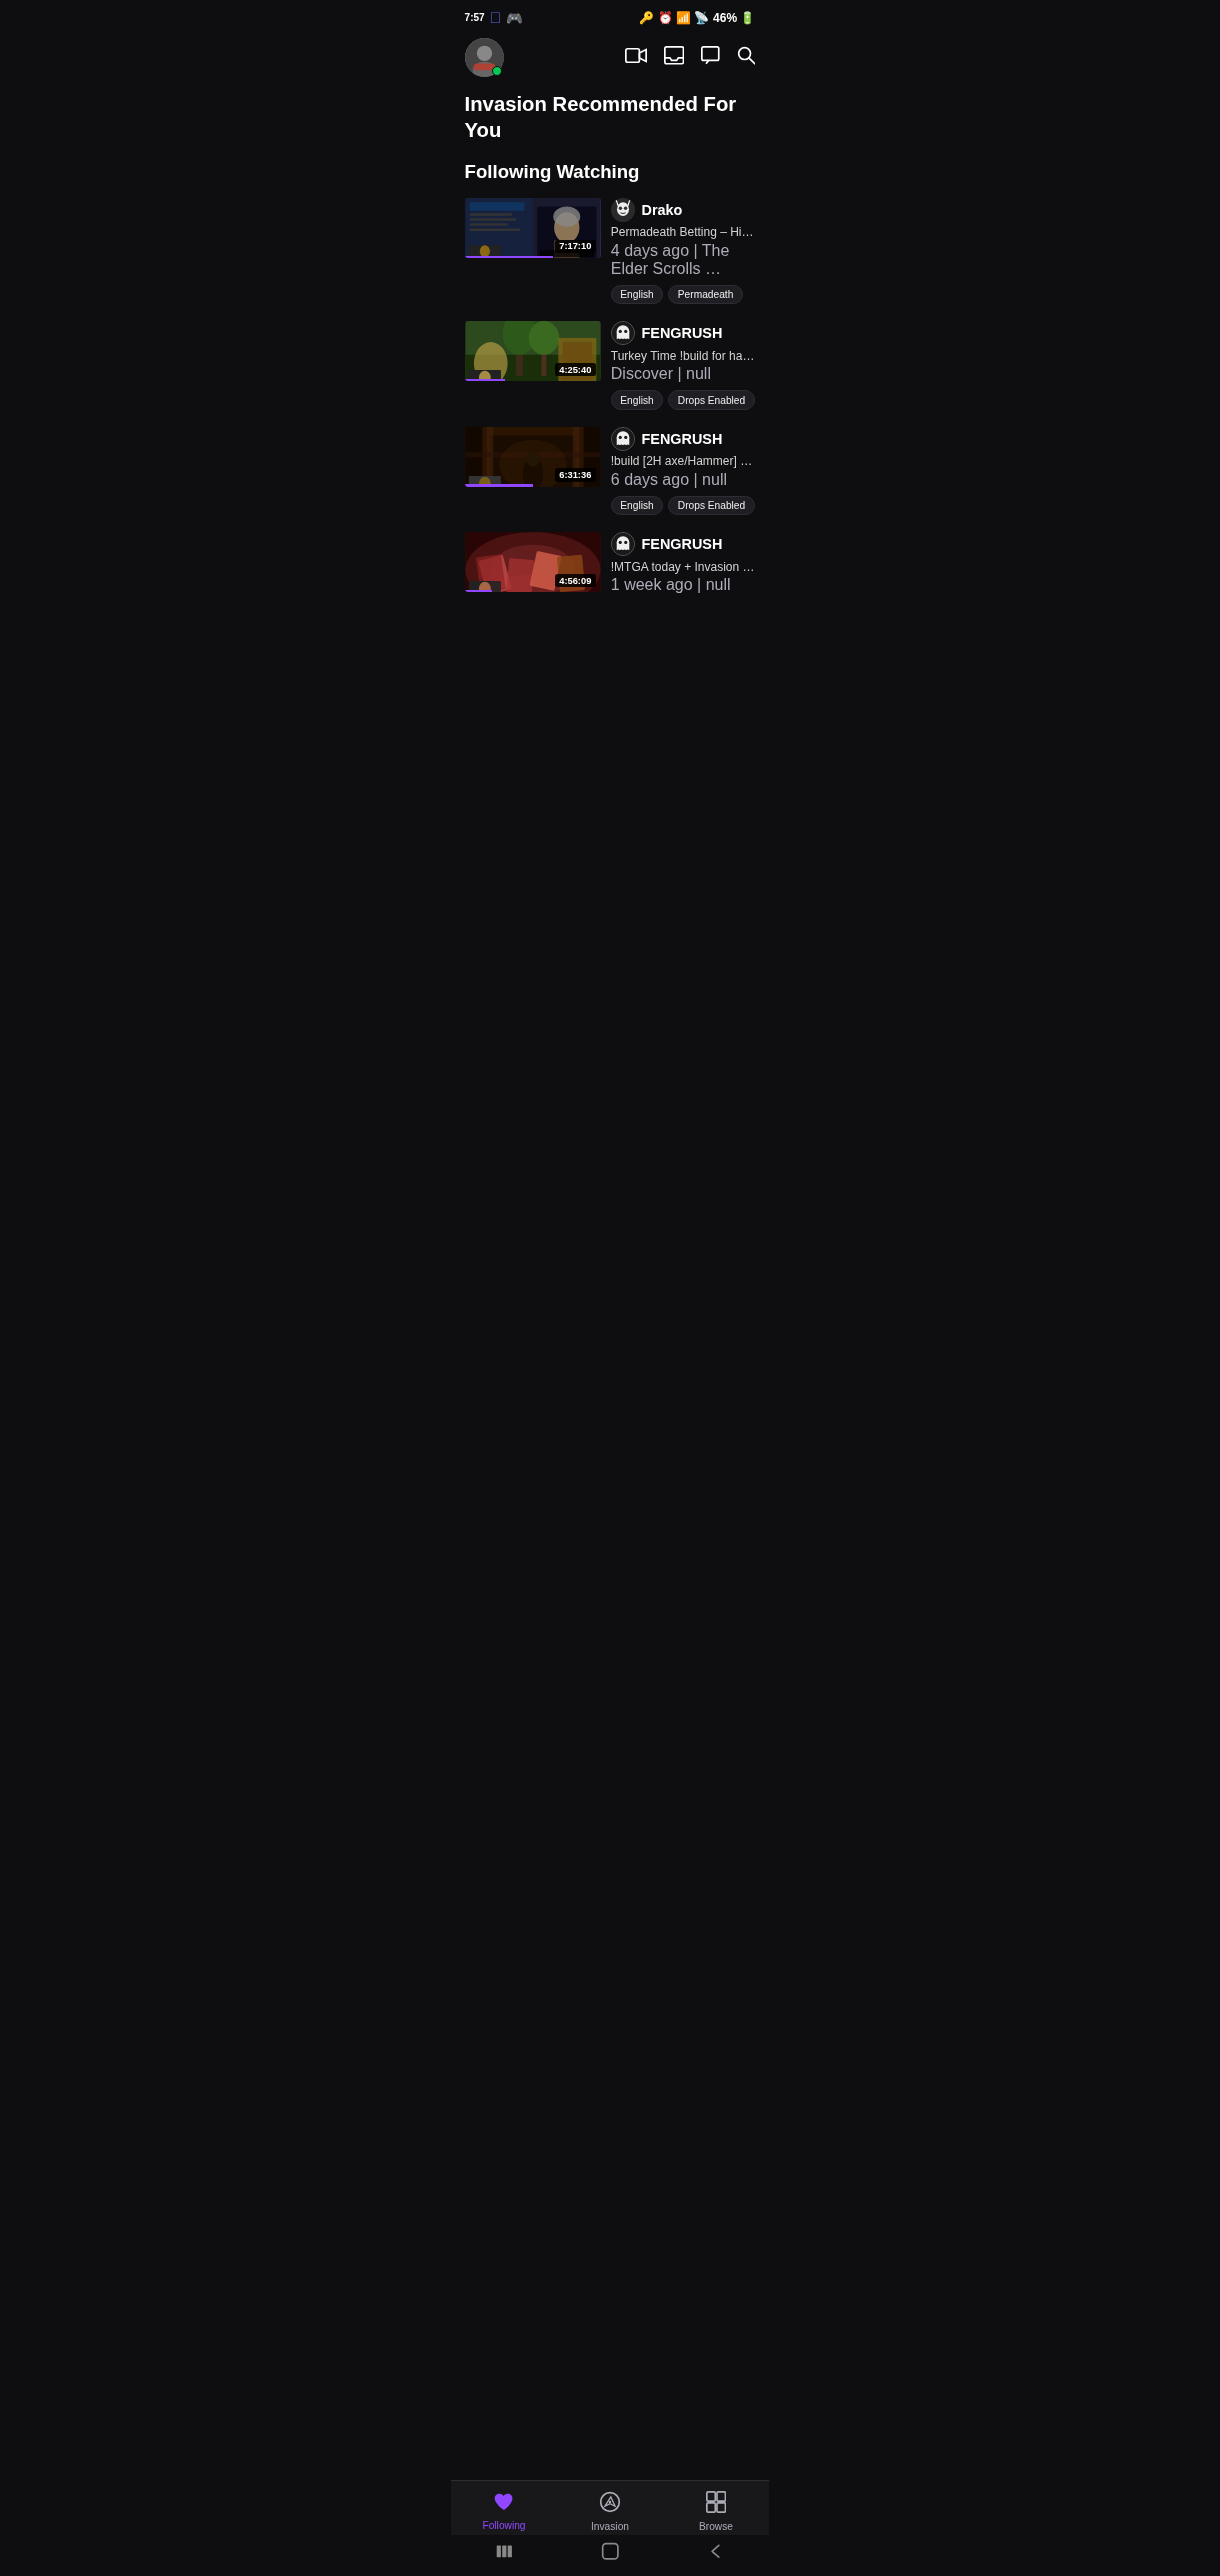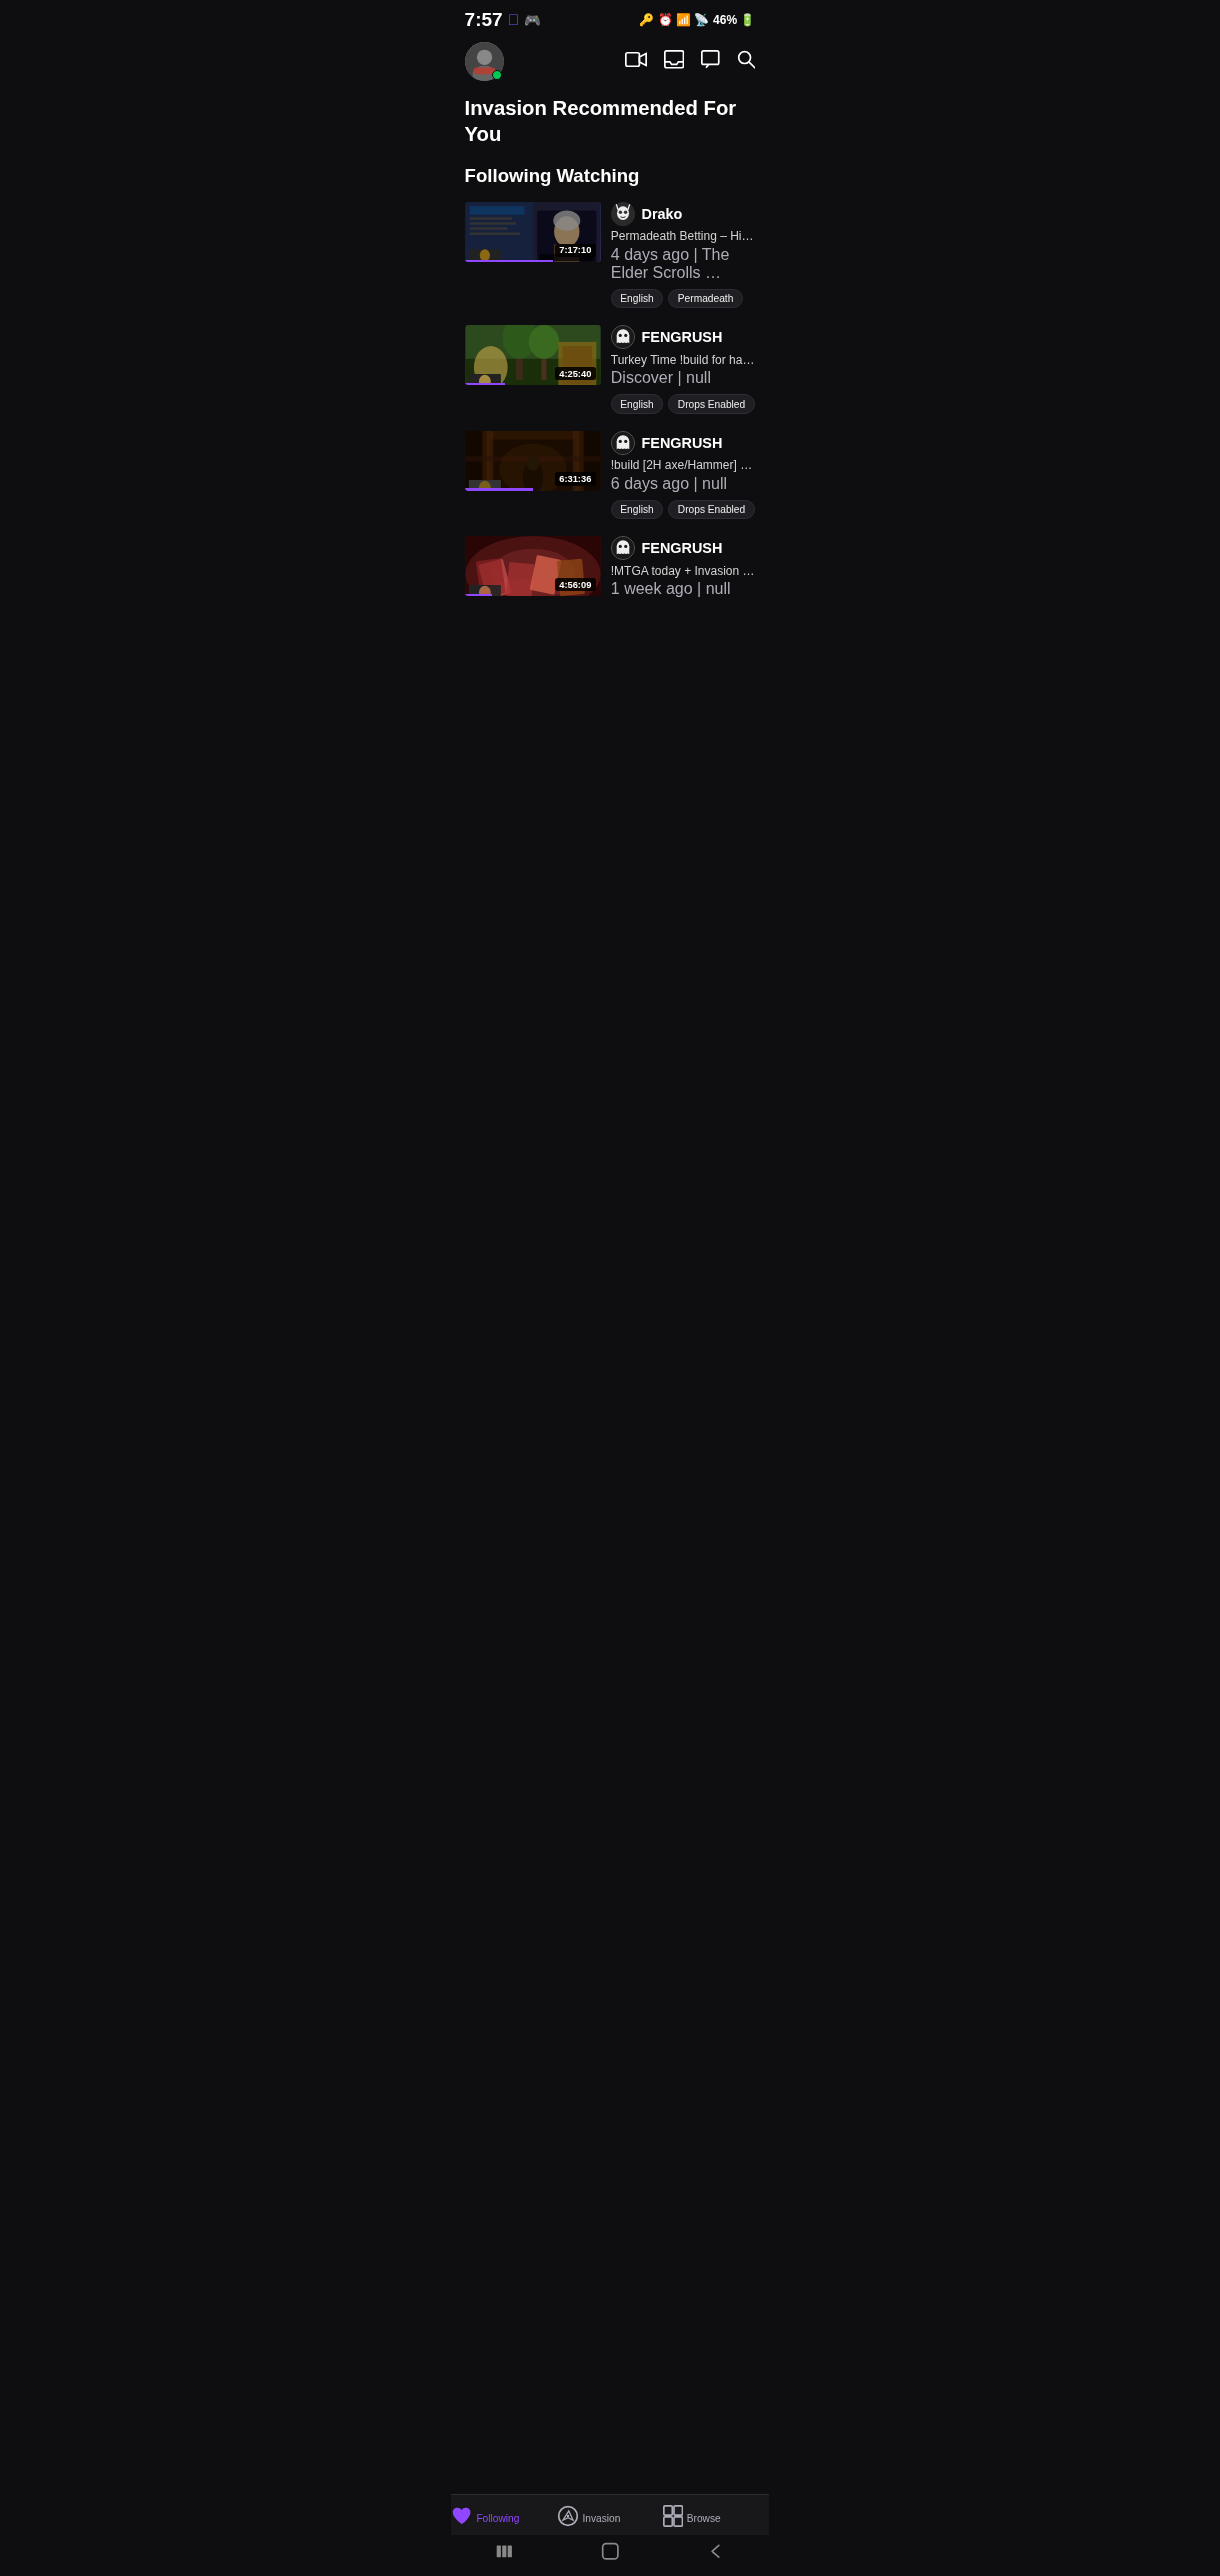--- a/index.html
+++ b/index.html
@@ -17,21 +17,21 @@
     
     .status-bar {
       display: flex;
       align-items: center;
       justify-content: space-between;
       padding: 8.5px 13.6px 5.1px;
       font-size: 12.7px;
       font-weight: 600;
     }
     .status-left { display: flex; align-items: center; gap: 5.1px; }
-    .status-time { font-size: 19px; font-weight: 700; }
+    .status-time { font-size: 10px; font-weight: 700; }
     .status-discord { font-size: 15.3px; color: #5865f2; }
     .status-right { display: flex; align-items: center; gap: 3.4px; font-size: 11px; }
     .status-icon { font-size: 12px; }
 
     
     .header {
       display: flex;
       align-items: center;
       justify-content: space-between;
       padding: 6.8px 13.6px 10.2px;
@@ -207,21 +207,21 @@
       width: 318px;
       background: #18181b;
       border-top: 0.8px solid #2d2d35;
       display: flex;
       align-items: center;
       justify-content: space-around;
       padding: 10.2px 0 6.8px;
     }
     .nav-item {
       display: flex;
-      flex-direction: row;
+      flex-direction: column;
       align-items: center;
       gap: 3.4px;
       cursor: pointer;
       flex: 1;
     }
     .nav-icon {
       font-size: 20.3px;
     }
     .nav-icon.active { color: #9147ff; }
     .nav-icon.inactive { color: #adadb8; }

